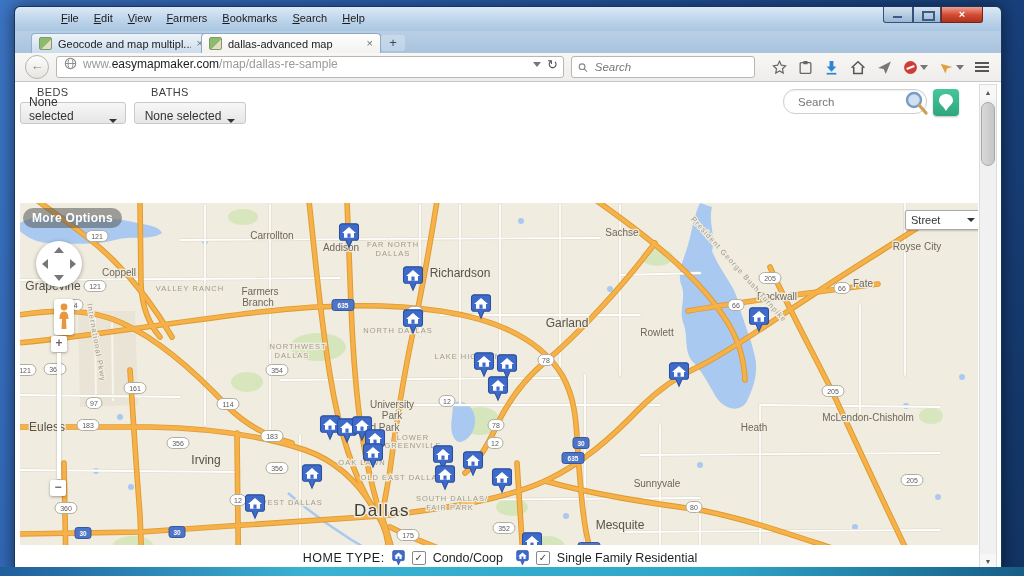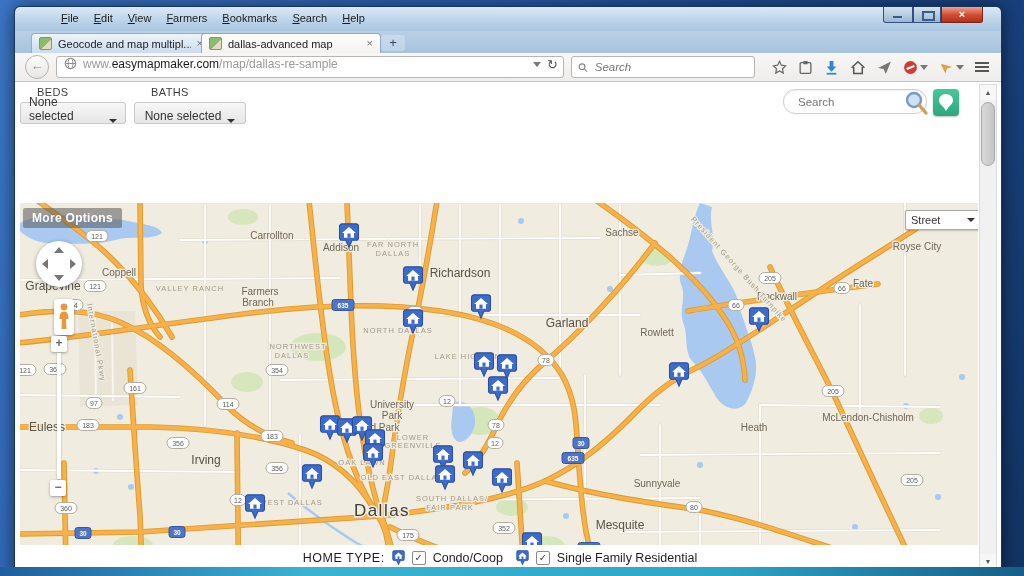--- a/index.html
+++ b/index.html
@@ -83,21 +83,21 @@
   .map svg text.city{font-size:12px;fill:#57524a;}
   .map svg text.sm{font-size:10px;fill:#6e6659;}
   .map svg text.dist{font-size:7.5px;fill:#a19a89;letter-spacing:1px;}
   .map svg text.shtx{font-size:7px;fill:#5a5a5a;stroke:none;letter-spacing:0;}
   .map svg text.shtx.i{fill:#fff;font-size:6.5px;font-weight:bold;}
   #mr-cas path{stroke:#ddd8c8;stroke-width:3;fill:none;stroke-linecap:round;}
   #mr path{stroke:#fefefe;stroke-width:1.8;fill:none;stroke-linecap:round;}
   #fw-cas path{stroke:#dd9a2c;stroke-width:5.6;fill:none;stroke-linecap:round;stroke-linejoin:round;}
   #fw path{stroke:#f6b14a;stroke-width:3.8;fill:none;stroke-linecap:round;stroke-linejoin:round;}
   .moreopts{position:absolute;left:3px;top:5px;background:rgba(90,90,90,.55);color:#fff;
-       font-size:12px;font-weight:bold;padding:3px 9px;border-radius:2px;letter-spacing:.3px;}
+       font-size:12px;font-weight:bold;padding:3px 9px;border-radius:10px;letter-spacing:.3px;}
   .pan{position:absolute;left:16px;top:38px;width:46px;height:46px;border-radius:50%;background:#fff;
        box-shadow:0 1px 4px rgba(0,0,0,.35);}
   .pan i{position:absolute;width:0;height:0;border:5px solid transparent;}
   .pan .n{left:18px;top:6px;border-bottom:6px solid #777;border-top:none;}
   .pan .s{left:18px;bottom:6px;border-top:6px solid #777;border-bottom:none;}
   .pan .w{left:6px;top:18px;border-right:6px solid #777;border-left:none;}
   .pan .e{right:6px;top:18px;border-left:6px solid #777;border-right:none;}
   .peg{position:absolute;left:34px;top:96px;width:20px;height:36px;background:#fff;border-radius:3px;
        box-shadow:0 1px 3px rgba(0,0,0,.35);display:flex;align-items:center;justify-content:center;}
   .zbtn{position:absolute;width:16px;height:16px;background:#fff;border-radius:2px;

